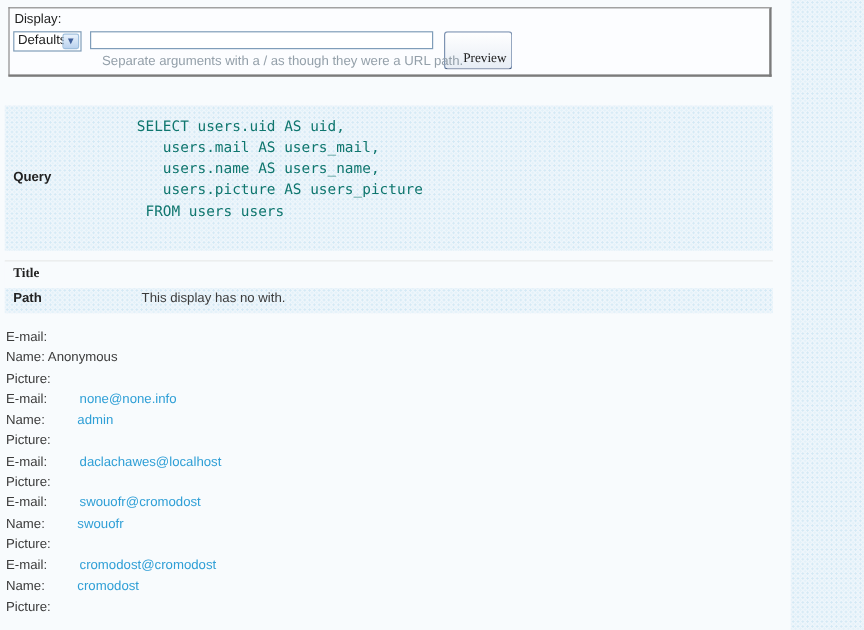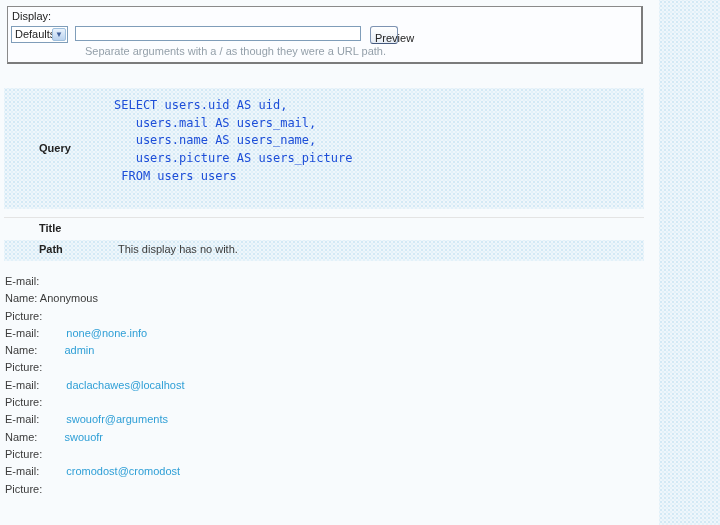--- a/index.html
+++ b/index.html
@@ -46,39 +46,39 @@
     border:1px solid #9ebfdd;border-radius:2px;box-sizing:border-box;
     color:#41619c;font-size:8px;line-height:12px;text-align:center;
   }
 
   .arg-input{
     position:absolute;left:67px;top:19px;width:286px;height:15px;
     border:1px solid #7f9db9;background:#fff;box-sizing:border-box;
     font-size:11px;padding:0 2px;color:#333;
   }
   .preview-btn{
-    position:absolute;left:362px;top:19px;width:28px;height:18px;
+    position:absolute;left:362px;top:19px;width:57px;height:18px;
     border:1px solid #7d93b2;border-bottom-color:#44597e;border-radius:3px;
     background:linear-gradient(#ffffff,#e7edf5);
-    font-family:Liberation Sans, sans-serif;font-size:11px;color:#222;
-    box-sizing:border-box;padding:4px;line-height:14px;
+    font-family:Liberation Serif, serif;font-size:11px;color:#222;
+    box-sizing:border-box;padding:15px;line-height:14px;
   }
   .help-text{position:absolute;left:77px;top:38px;font-size:11px;color:#94a0aa;white-space:nowrap;}
 
   
   .query-row{position:absolute;left:4px;top:88px;width:640px;height:121px;}
-  .row-label{position:absolute;left:7px;font-size:11px;font-weight:bold;color:#222;margin-left:28px;}
+  .row-label{position:absolute;left:7px;font-size:11px;font-weight:bold;color:#222;}
   .query-label{top:50%;margin-top:-7px;}
   .sql{
     position:absolute;left:114px;top:97px;margin:0;
     font-family:"DejaVu Sans Mono", monospace;
-    font-size:12px;line-height:17.7px;color:#1d4ed8;white-space:pre;
+    font-size:12px;line-height:17.7px;color:#0f766e;white-space:pre;
   }
   .title-hairline{position:absolute;left:4px;top:217px;width:640px;height:1px;background:#e4e4e4;}
-  .title-row{position:absolute;left:4px;top:218px;width:640px;height:22px;background:#f8fbfd;}
+  .title-row{position:absolute;left:4px;top:218px;width:640px;height:22px;background:#f8fbfd;font-family:Liberation Serif, serif;}
   .title-label{top:4px;}
   .path-row{position:absolute;left:4px;top:240px;width:640px;height:21px;text-align:center;}
   .path-label{top:3px;}
   .path-value{position:absolute;left:114px;top:3px;font-size:11px;color:#3b3b3b;}
 
   
   .results{position:absolute;left:5px;top:273px;width:650px;font-size:11px;color:#3b3b3b;}
   .fline{height:17.3px;line-height:17.3px;white-space:nowrap;}
   .link{color:#2f9fd6;text-decoration:none;margin-left:24px;}
 </style>
@@ -130,23 +130,24 @@
       <div>
         <div class="fline"><span>E-mail: </span><a href="#" class="link">none@none.info</a></div>
         <div class="fline"><span>Name: </span><a href="#" class="link">admin</a></div>
         <div class="fline"><span>Picture: </span></div>
       </div>
       <div>
         <div class="fline"><span>E-mail: </span><a href="#" class="link">daclachawes@localhost</a></div>
         <div class="fline"><span>Picture: </span></div>
       </div>
       <div>
-        <div class="fline"><span>E-mail: </span><a href="#" class="link">swouofr@arguments</a></div>
+        <div class="fline"><span>E-mail: </span><a href="#" class="link">swouofr@cromodost</a></div>
         <div class="fline"><span>Name: </span><a href="#" class="link">swouofr</a></div>
         <div class="fline"><span>Picture: </span></div>
       </div>
       <div>
         <div class="fline"><span>E-mail: </span><a href="#" class="link">cromodost@cromodost</a></div>
+        <div class="fline"><span>Name: </span><a href="#" class="link">cromodost</a></div>
         <div class="fline"><span>Picture: </span></div>
       </div>
     </div>
 
 </div>
 
 </body></html>

